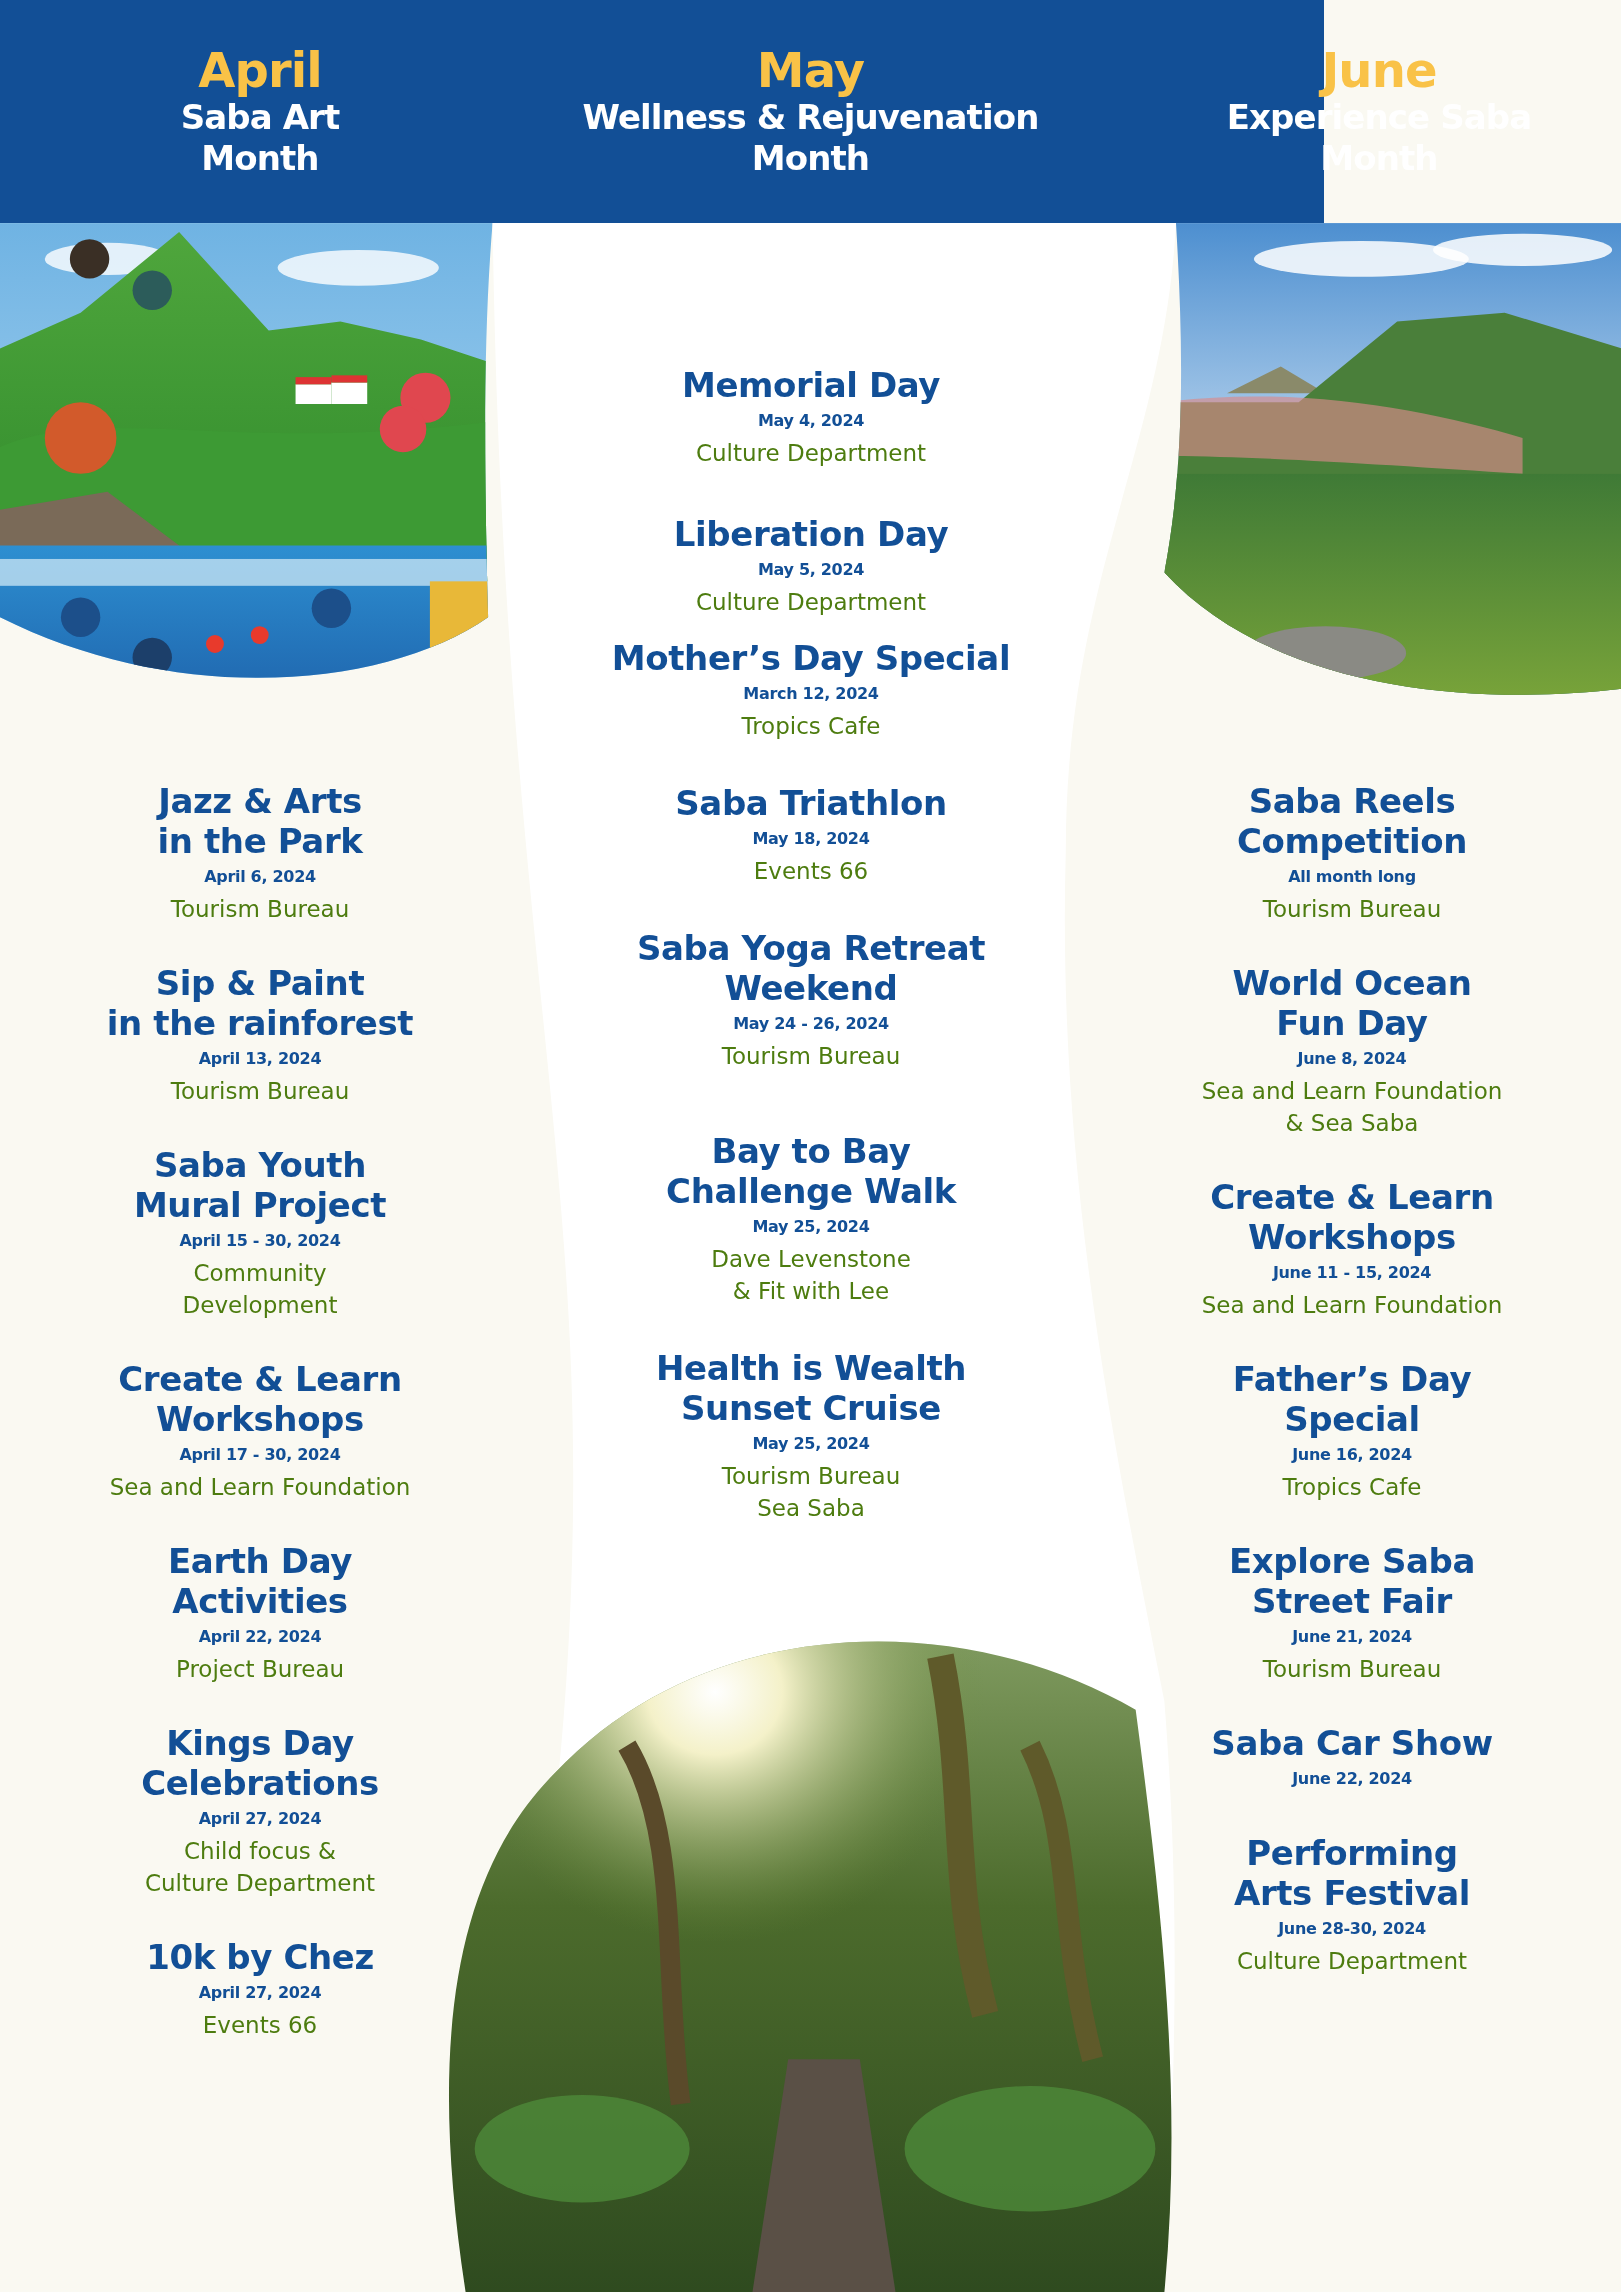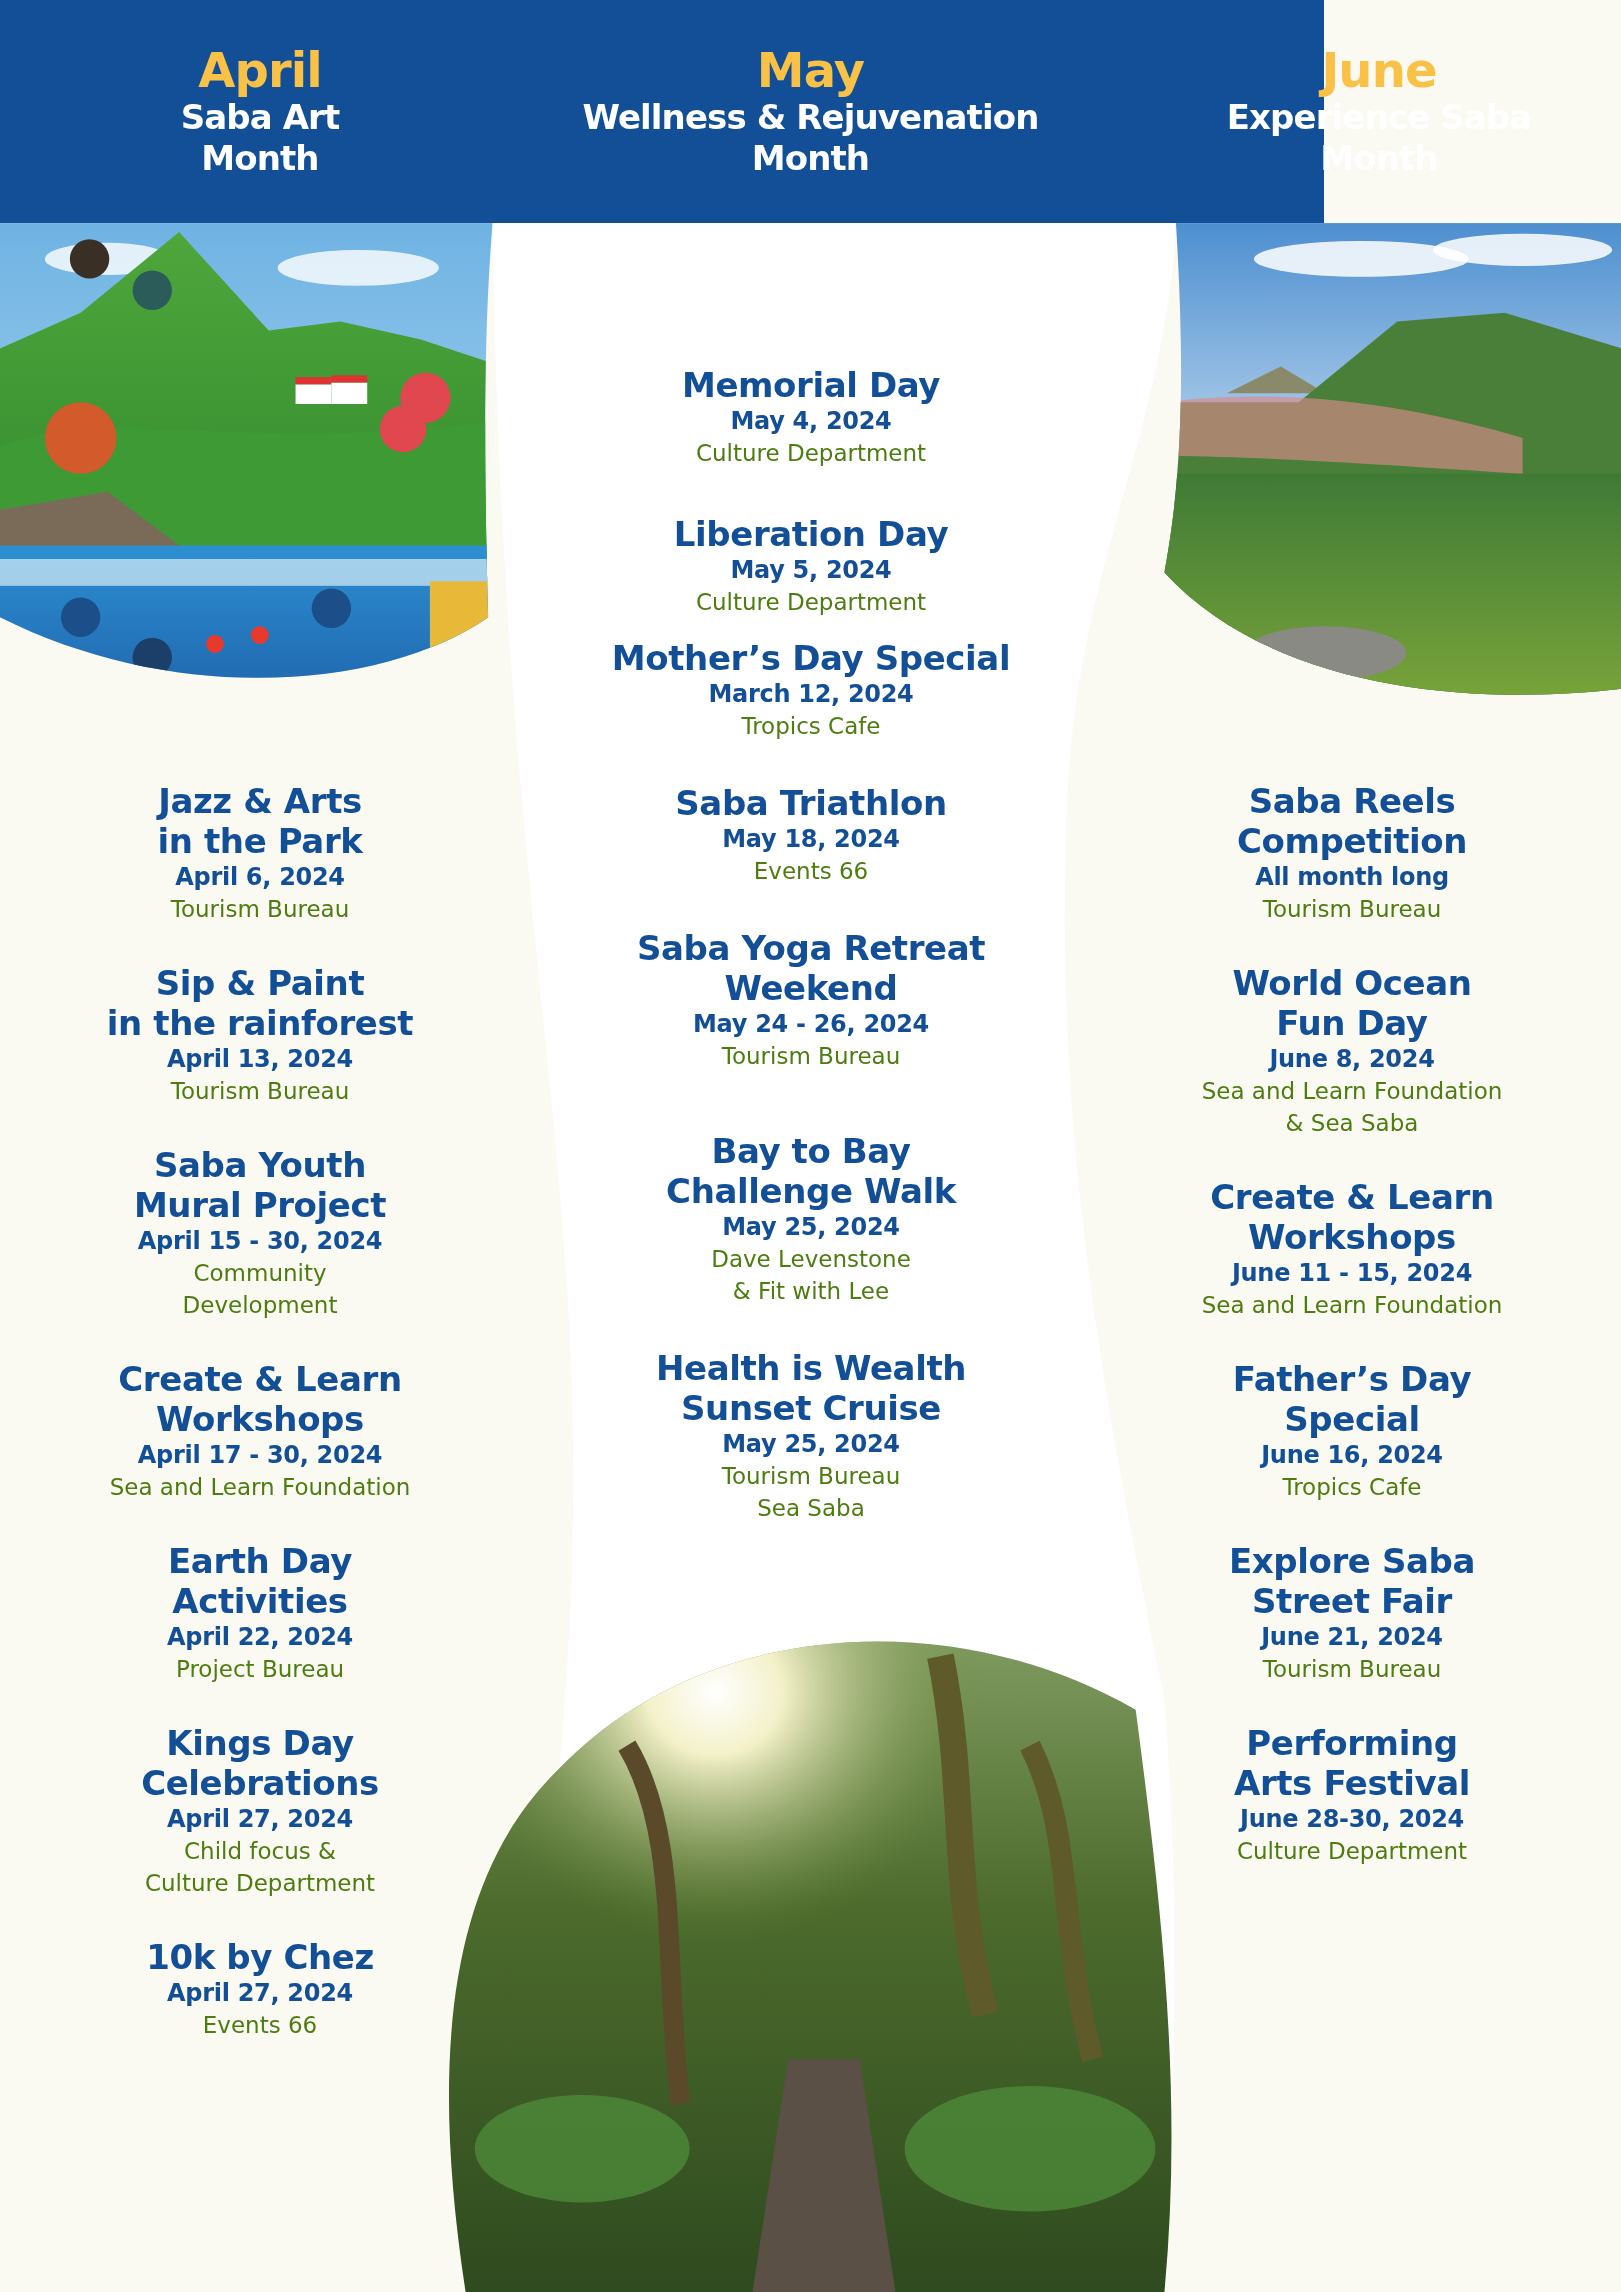--- a/index.html
+++ b/index.html
@@ -5,21 +5,21 @@
   html, body { margin: 0; padding: 0; }
   body { width: 1622px; height: 2293px; position: relative; overflow: hidden; background: #faf9f2; font-family: "DejaVu Sans", "Liberation Sans", sans-serif; }
   .header { position: absolute; left: 0; top: 0; width: 1324px; height: 223px; background: #124f96; }
   .hcol { position: absolute; top: 43px; text-align: center; }
   .hmonth { color: #f9c247; font-weight: bold; font-size: 48px; line-height: 54px; letter-spacing: -0.9px; }
   .hsub { color: #ffffff; font-weight: bold; font-size: 34px; line-height: 41px; letter-spacing: -0.9px; }
   .bgsvg { position: absolute; left: 0; top: 223px; }
   .col { position: absolute; text-align: center; color: #1a5499; }
   .ev { margin-bottom: 38px; }
   .ev-title { font-weight: bold; font-size: 34px; line-height: 40px; letter-spacing: -0.4px; white-space: pre-line; color: #124f96; }
-  .ev-date { font-weight: bold; font-size: 24px; line-height: 32px; color: #124f96; letter-spacing: -0.3px; }
+  .ev-date { font-weight: bold; font-size: 16px; line-height: 32px; color: #124f96; letter-spacing: -0.3px; }
   .ev-org { font-size: 23px; line-height: 32px; color: #4d7c0f; white-space: pre-line; }
 </style>
 </head>
 <body>
 
 <div class="header">
   <div class="hcol" style="left:81px;width:358px;">
     <div class="hmonth">April</div>
     <div class="hsub">Saba Art</div>
     <div class="hsub">Month</div>
@@ -245,19 +245,23 @@
     <div class="ev-date">June 16, 2024</div>
     <div class="ev-org">Tropics Cafe</div>
   </div>
   <div class="ev">
     <div class="ev-title">Explore Saba
 Street Fair</div>
     <div class="ev-date">June 21, 2024</div>
     <div class="ev-org">Tourism Bureau</div>
   </div>
   <div class="ev">
+    <div class="ev-title">Saba Car Show</div>
+    <div class="ev-date">June 22, 2024</div>
+  </div>
+  <div class="ev">
     <div class="ev-title">Performing
 Arts Festival</div>
     <div class="ev-date">June 28-30, 2024</div>
     <div class="ev-org">Culture Department</div>
   </div>
 </div>
 
 
 </body></html>

